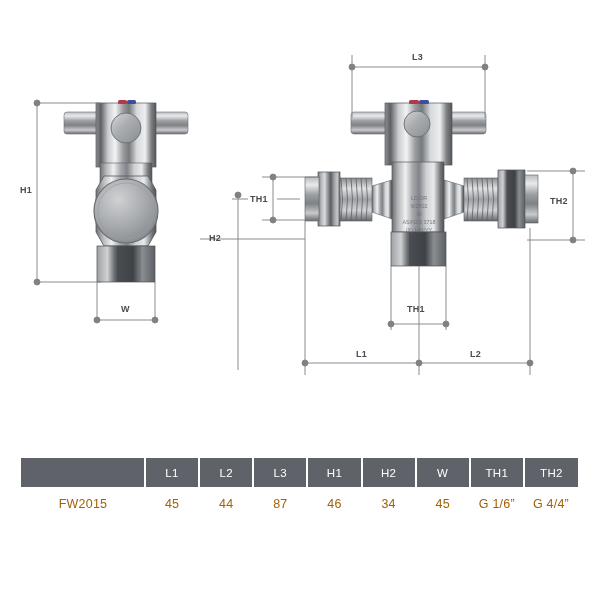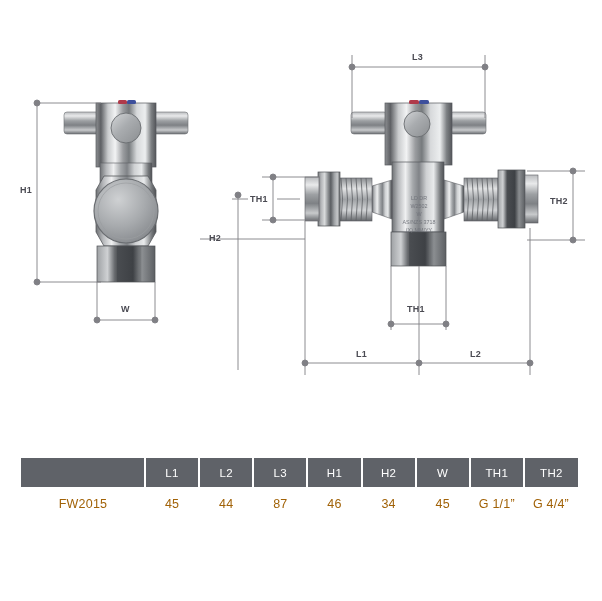--- a/index.html
+++ b/index.html
@@ -341,19 +341,19 @@
     </thead>
     <tbody>
       <tr>
         <td>FW2015</td>
         <td>45</td>
         <td>44</td>
         <td>87</td>
         <td>46</td>
         <td>34</td>
         <td>45</td>
-        <td>G 1/1”</td>
+        <td>G 1/6”</td>
         <td>G 4/4”</td>
       </tr>
     </tbody>
   </table>
 
 </div>
 
 </body></html>

